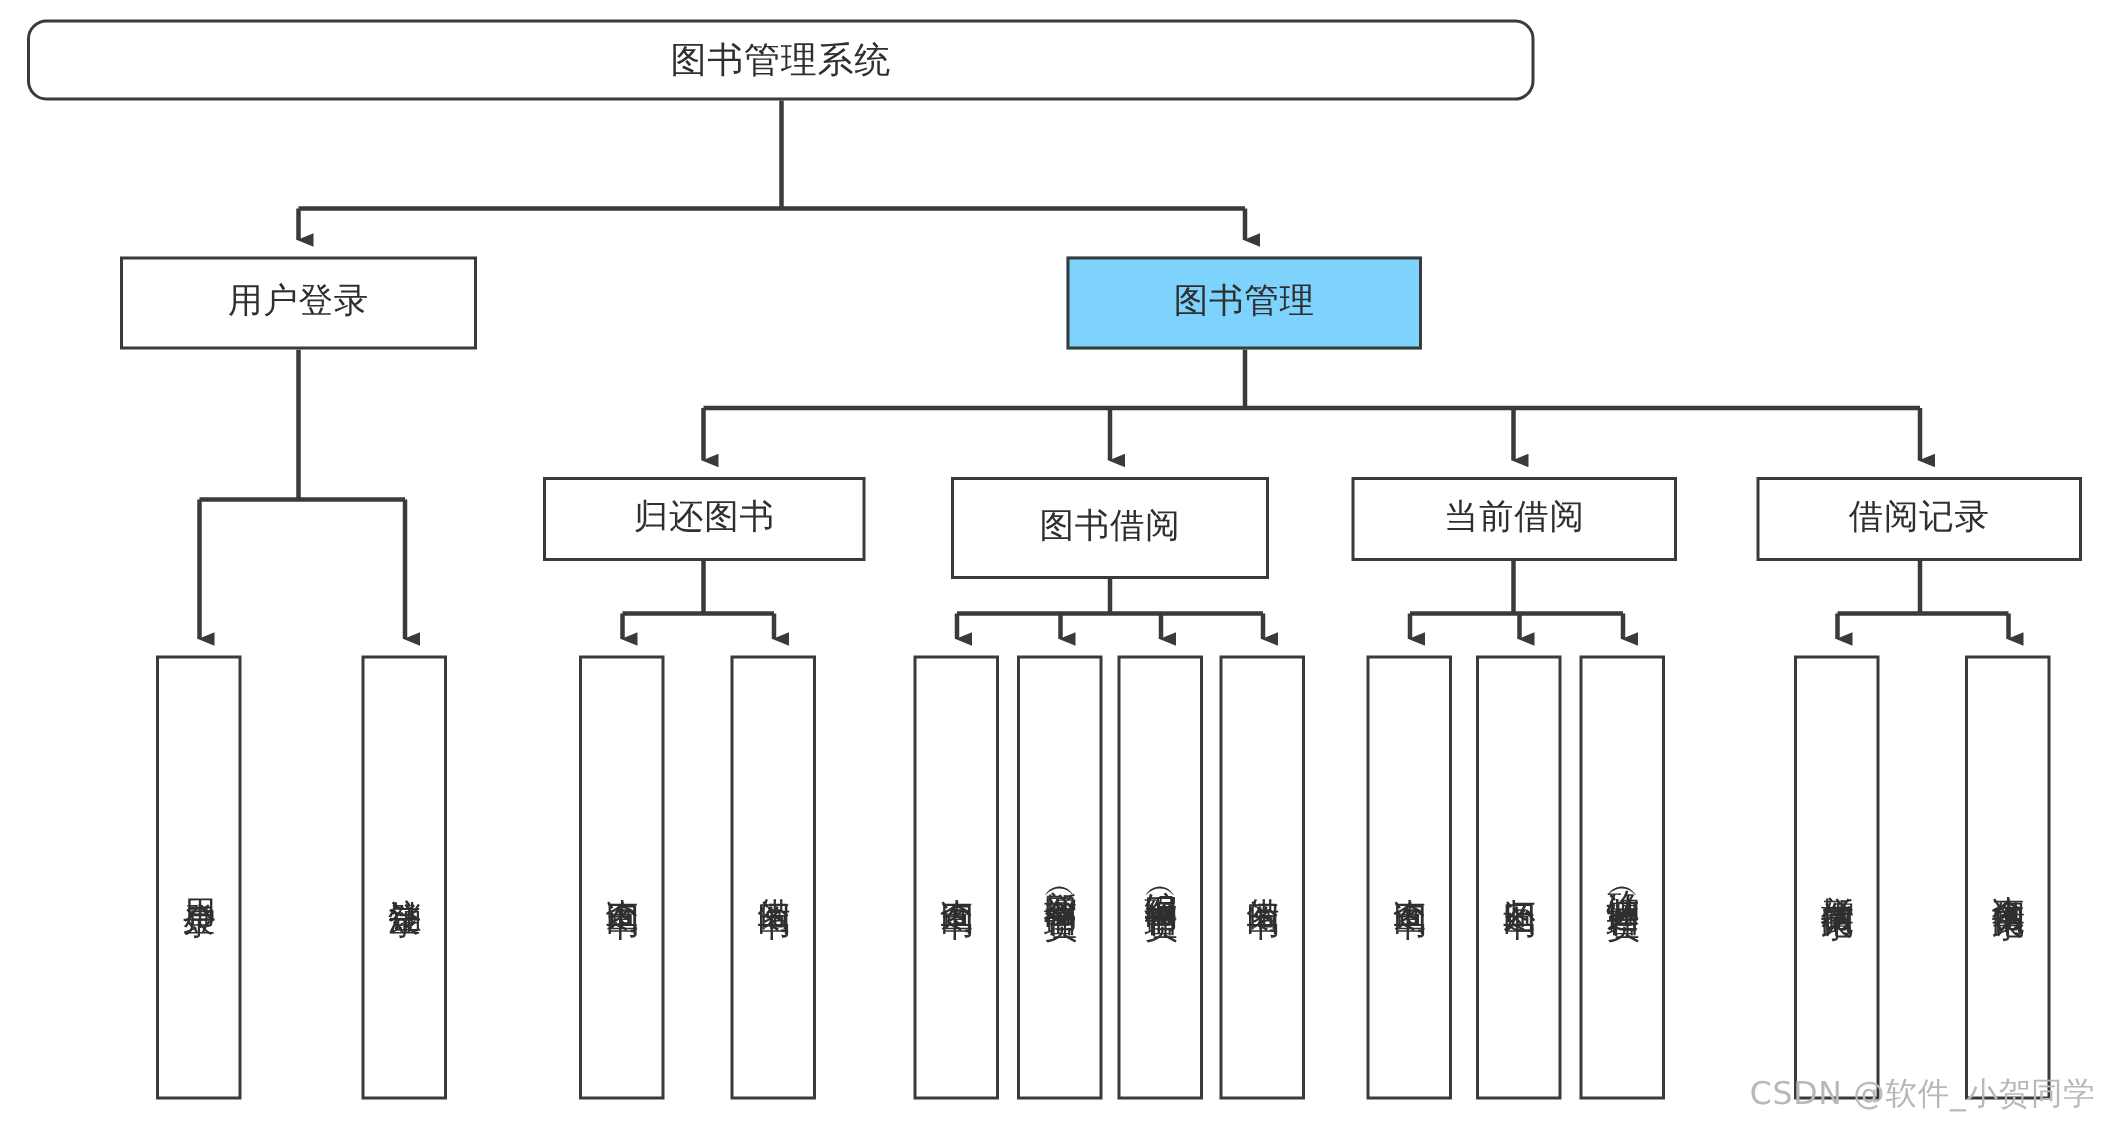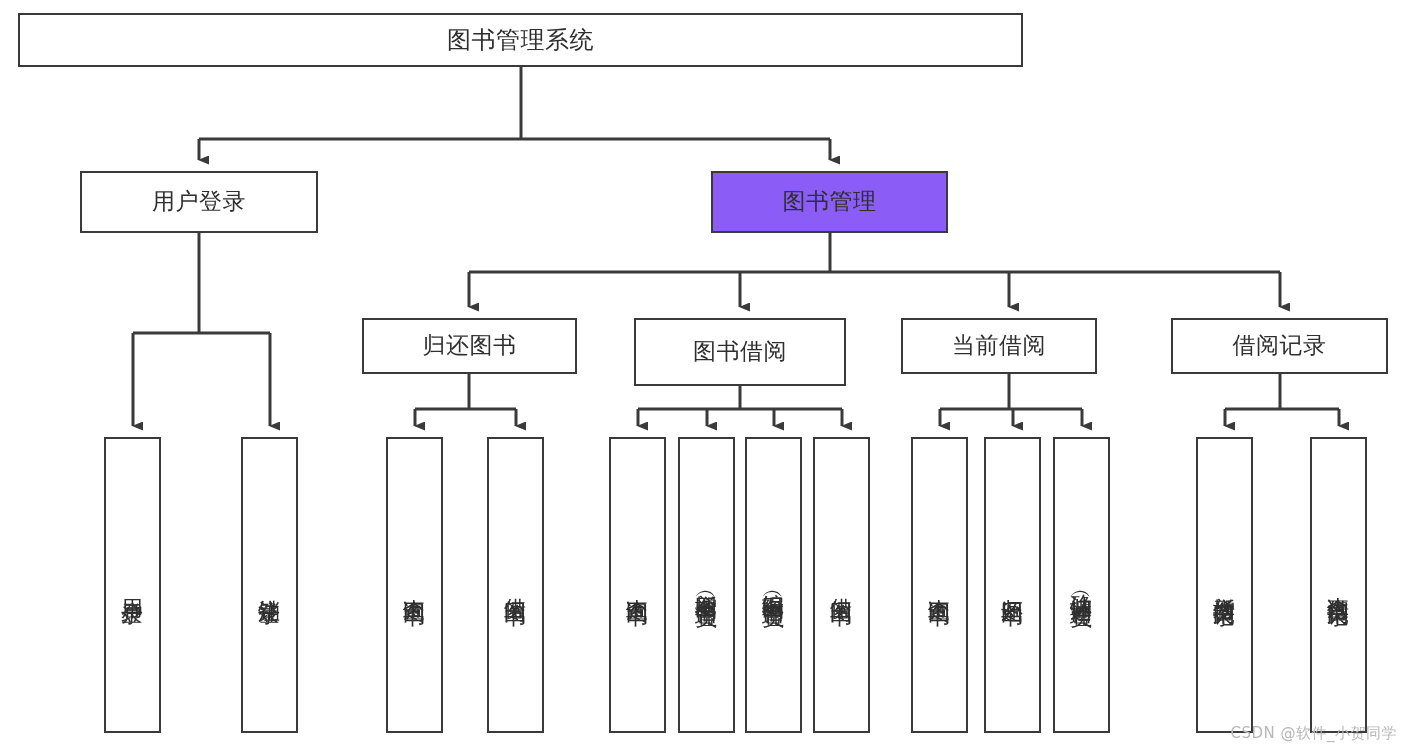--- a/index.html
+++ b/index.html
@@ -37,36 +37,37 @@
     color: #2f2f2f;
   }
   .node-h {
     font-size: 23px;
     letter-spacing: 0.5px;
     line-height: 1.1;
     white-space: nowrap;
   }
   .node-root {
     font-size: 24px;
+    border-radius: 13px;
   }
   .node-leaf {
     font-size: 22px;
     writing-mode: vertical-rl;
     text-orientation: upright;
     align-items: center;
     justify-content: center;
     letter-spacing: 2px;
     line-height: 1.05;
     padding: 4px 0;
   }
   .watermark {
     position: absolute;
     right: 8px;
     bottom: 4px;
-    font-size: 15px;
+    font-size: 21px;
     color: #b8b8b8;
     white-space: nowrap;
     letter-spacing: 0.5px;
   }
 </style>
 </head>
 <body>
 
 <div id="canvas" style="background: rgb(255, 255, 255);">
 
@@ -116,25 +117,25 @@
       <path d="M 1280,374 L 1280,409"></path>
       <path d="M 1225,409 L 1339,409"></path>
       <path d="M 1225,409 L 1225,426" marker-end="url(#arrowhead)"></path>
       <path d="M 1339,409 L 1339,426" marker-end="url(#arrowhead)"></path>
     </g>
   </svg>
 
   <div class="node node-h node-root" id="node-root" style="left: 18px; top: 13px; width: 1005px; height: 54px; border-color: rgb(58, 58, 58); background: rgb(255, 255, 255); color: rgb(47, 47, 47);">图书管理系统</div>
 
   <div class="node node-h" style="left: 80px; top: 171px; width: 238px; height: 62px; border-color: rgb(58, 58, 58); background: rgb(255, 255, 255); color: rgb(47, 47, 47);">用户登录</div>
-  <div class="node node-h" style="left: 711px; top: 171px; width: 237px; height: 62px; border-color: rgb(58, 58, 58); background: #8b5cf6; color: rgb(47, 47, 47);">图书管理</div>
+  <div class="node node-h" style="left: 711px; top: 171px; width: 237px; height: 62px; border-color: rgb(58, 58, 58); background: #7dd3fc; color: rgb(47, 47, 47);">图书管理</div>
 
   <div class="node node-h" style="left: 362px; top: 318px; width: 215px; height: 56px; border-color: rgb(58, 58, 58); background: rgb(255, 255, 255); color: rgb(47, 47, 47);">归还图书</div>
   <div class="node node-h" style="left: 634px; top: 318px; width: 212px; height: 68px; border-color: rgb(58, 58, 58); background: rgb(255, 255, 255); color: rgb(47, 47, 47);">图书借阅</div>
-  <div class="node node-h" style="left: 901px; top: 318px; width: 196px; height: 56px; border-color: rgb(58, 58, 58); background: rgb(255, 255, 255); color: rgb(47, 47, 47);">当前借阅</div>
+  <div class="node node-h" style="left: 901px; top: 318px; width: 217px; height: 56px; border-color: rgb(58, 58, 58); background: rgb(255, 255, 255); color: rgb(47, 47, 47);">当前借阅</div>
   <div class="node node-h" style="left: 1171px; top: 318px; width: 217px; height: 56px; border-color: rgb(58, 58, 58); background: rgb(255, 255, 255); color: rgb(47, 47, 47);">借阅记录</div>
 
   <div class="node node-leaf" style="left: 104px; top: 437px; width: 57px; height: 296px; border-color: rgb(58, 58, 58); background: rgb(255, 255, 255); color: rgb(47, 47, 47);">用户登录</div>
   <div class="node node-leaf" style="left: 241px; top: 437px; width: 57px; height: 296px; border-color: rgb(58, 58, 58); background: rgb(255, 255, 255); color: rgb(47, 47, 47);">注销登录</div>
   <div class="node node-leaf" style="left: 386px; top: 437px; width: 57px; height: 296px; border-color: rgb(58, 58, 58); background: rgb(255, 255, 255); color: rgb(47, 47, 47);">查询图书</div>
   <div class="node node-leaf" style="left: 487px; top: 437px; width: 57px; height: 296px; border-color: rgb(58, 58, 58); background: rgb(255, 255, 255); color: rgb(47, 47, 47);">借阅图书</div>
   <div class="node node-leaf" style="left: 609px; top: 437px; width: 57px; height: 296px; border-color: rgb(58, 58, 58); background: rgb(255, 255, 255); color: rgb(47, 47, 47);">查询图书</div>
   <div class="node node-leaf" style="left: 678px; top: 437px; width: 57px; height: 296px; border-color: rgb(58, 58, 58); background: rgb(255, 255, 255); color: rgb(47, 47, 47);">新增图书（管理员）</div>
   <div class="node node-leaf" style="left: 745px; top: 437px; width: 57px; height: 296px; border-color: rgb(58, 58, 58); background: rgb(255, 255, 255); color: rgb(47, 47, 47);">编辑图书（管理员）</div>
   <div class="node node-leaf" style="left: 813px; top: 437px; width: 57px; height: 296px; border-color: rgb(58, 58, 58); background: rgb(255, 255, 255); color: rgb(47, 47, 47);">借阅图书</div>

